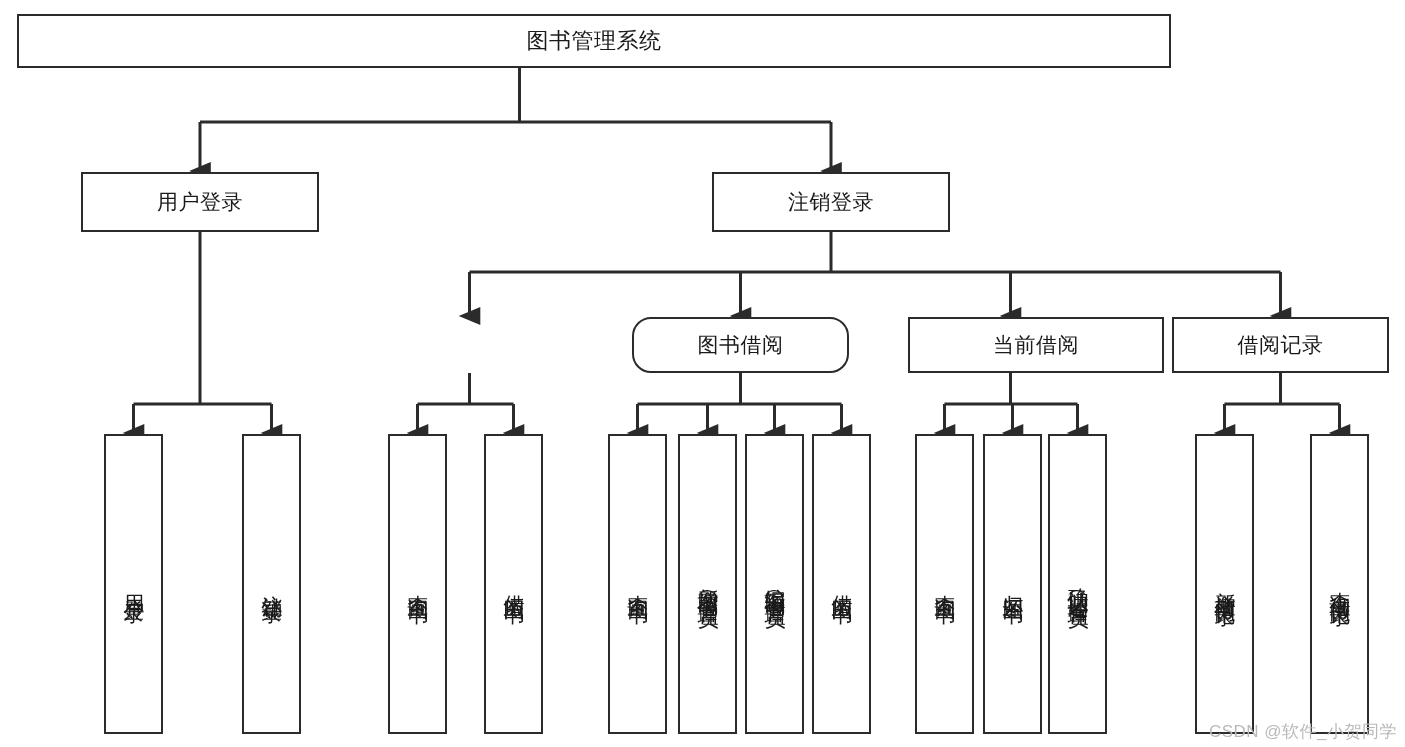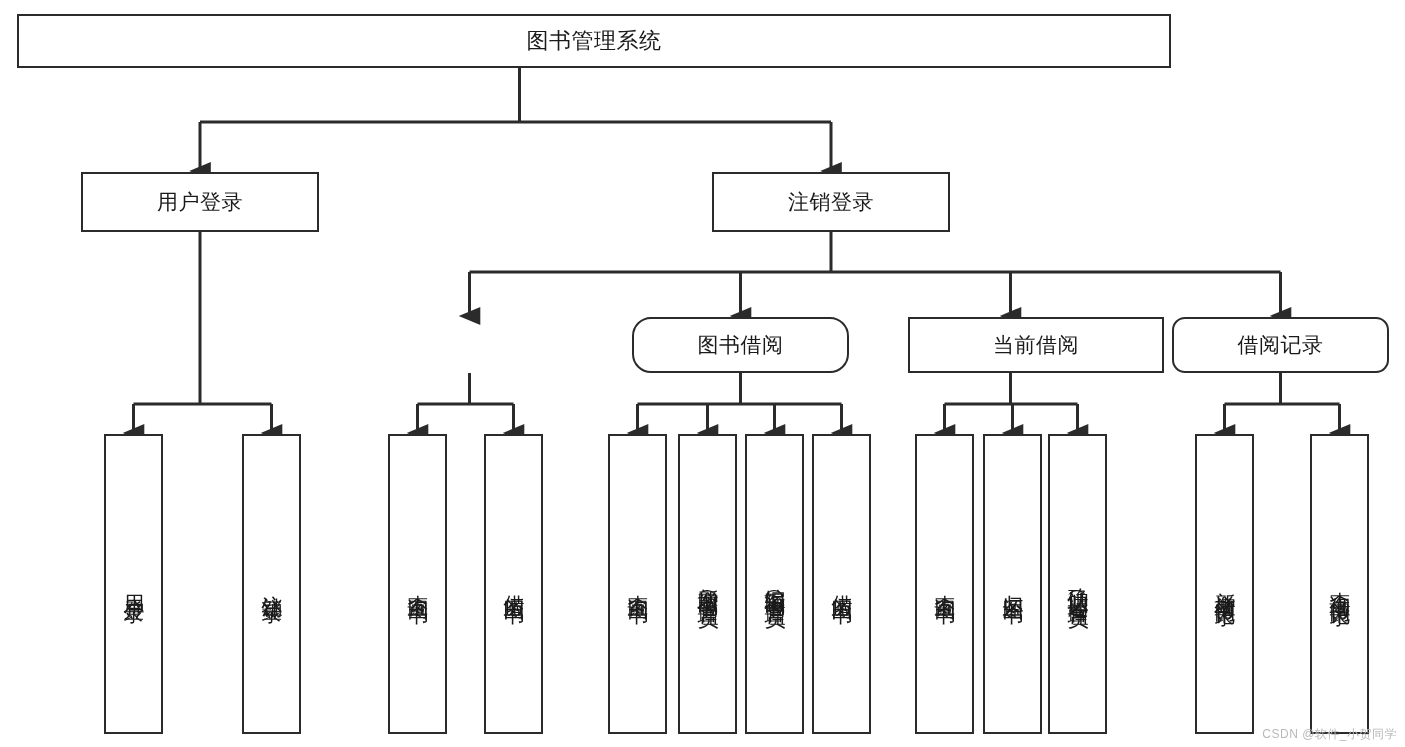--- a/index.html
+++ b/index.html
@@ -52,21 +52,21 @@
     white-space: nowrap;
   }
   .node-box.root .node-label { font-size: 22px; }
   .node-box.level2 .node-label { font-size: 21px; }
   .node-box.level3 .node-label { font-size: 21px; }
   .watermark {
     position: absolute;
     right: 8px;
     bottom: 4px;
     color: #b9b9b9;
-    font-size: 12px;
+    font-size: 17px;
     letter-spacing: 0.5px;
     white-space: nowrap;
     pointer-events: none;
   }
 </style>
 </head>
 <body>
 
 <div id="diagram-root">
 
@@ -123,21 +123,21 @@
   <div class="node-box level2" style="left: 712px; top: 172px; width: 238px; height: 60px;">
     <span class="node-label">注销登录</span>
   </div>
 
   <div class="node-box level3" style="left: 632px; top: 317px; width: 217px; height: 56px; border-radius: 19px;">
     <span class="node-label">图书借阅</span>
   </div>
   <div class="node-box level3" style="left: 902px; top: 317px; width: 256px; height: 56px; margin-left: 6px;">
     <span class="node-label">当前借阅</span>
   </div>
-  <div class="node-box level3" style="left: 1172px; top: 317px; width: 217px; height: 56px; border-radius: 13px;">
+  <div class="node-box level3" style="left: 1172px; top: 317px; width: 217px; height: 56px;">
     <span class="node-label">借阅记录</span>
   </div>
 
   <div class="node-box vertical" style="left: 104px; top: 434px; width: 59px; height: 300px;">
     <span class="node-label">用户登录</span>
   </div>
   <div class="node-box vertical" style="left: 242px; top: 434px; width: 59px; height: 300px;">
     <span class="node-label">注销登录</span>
   </div>
   <div class="node-box vertical" style="left: 388px; top: 434px; width: 59px; height: 300px;">

